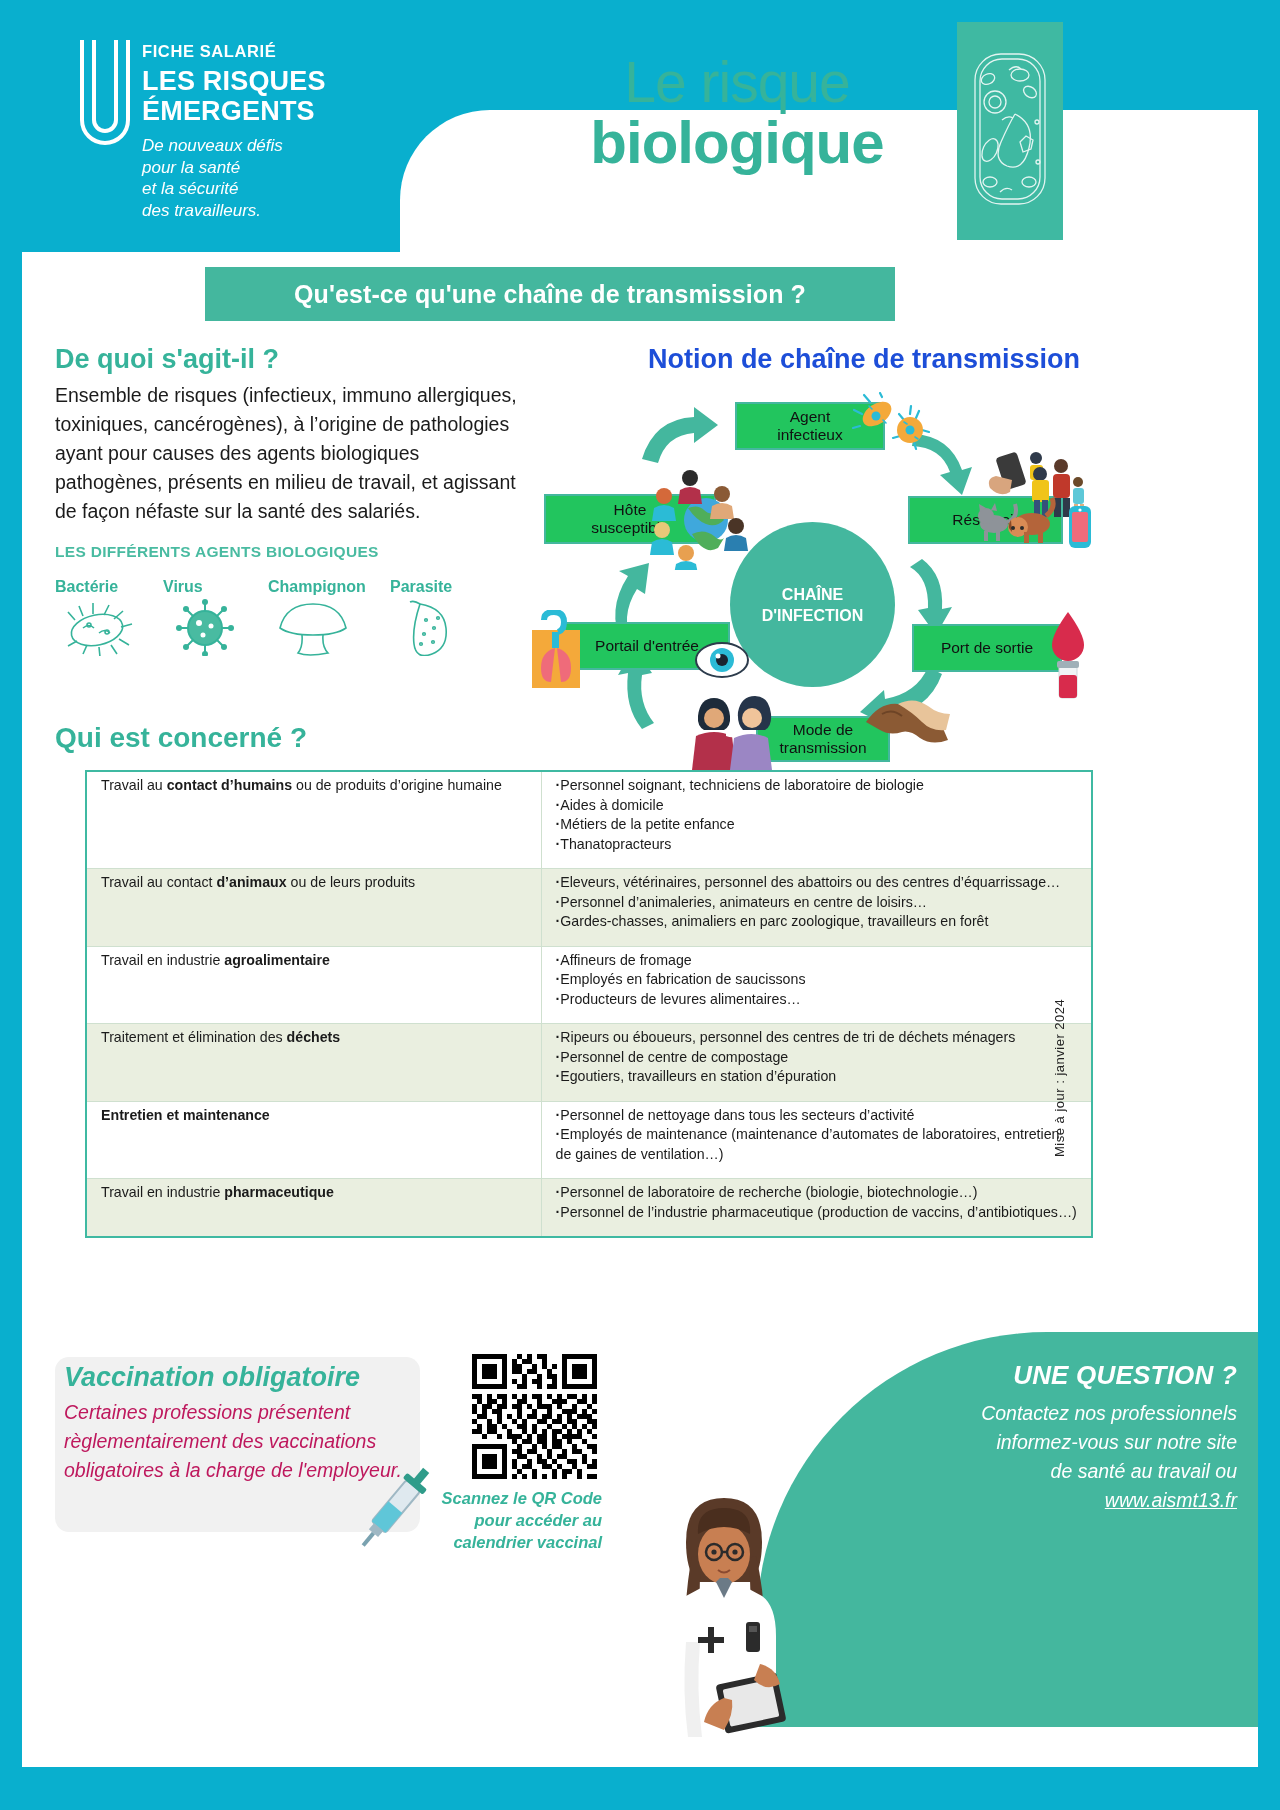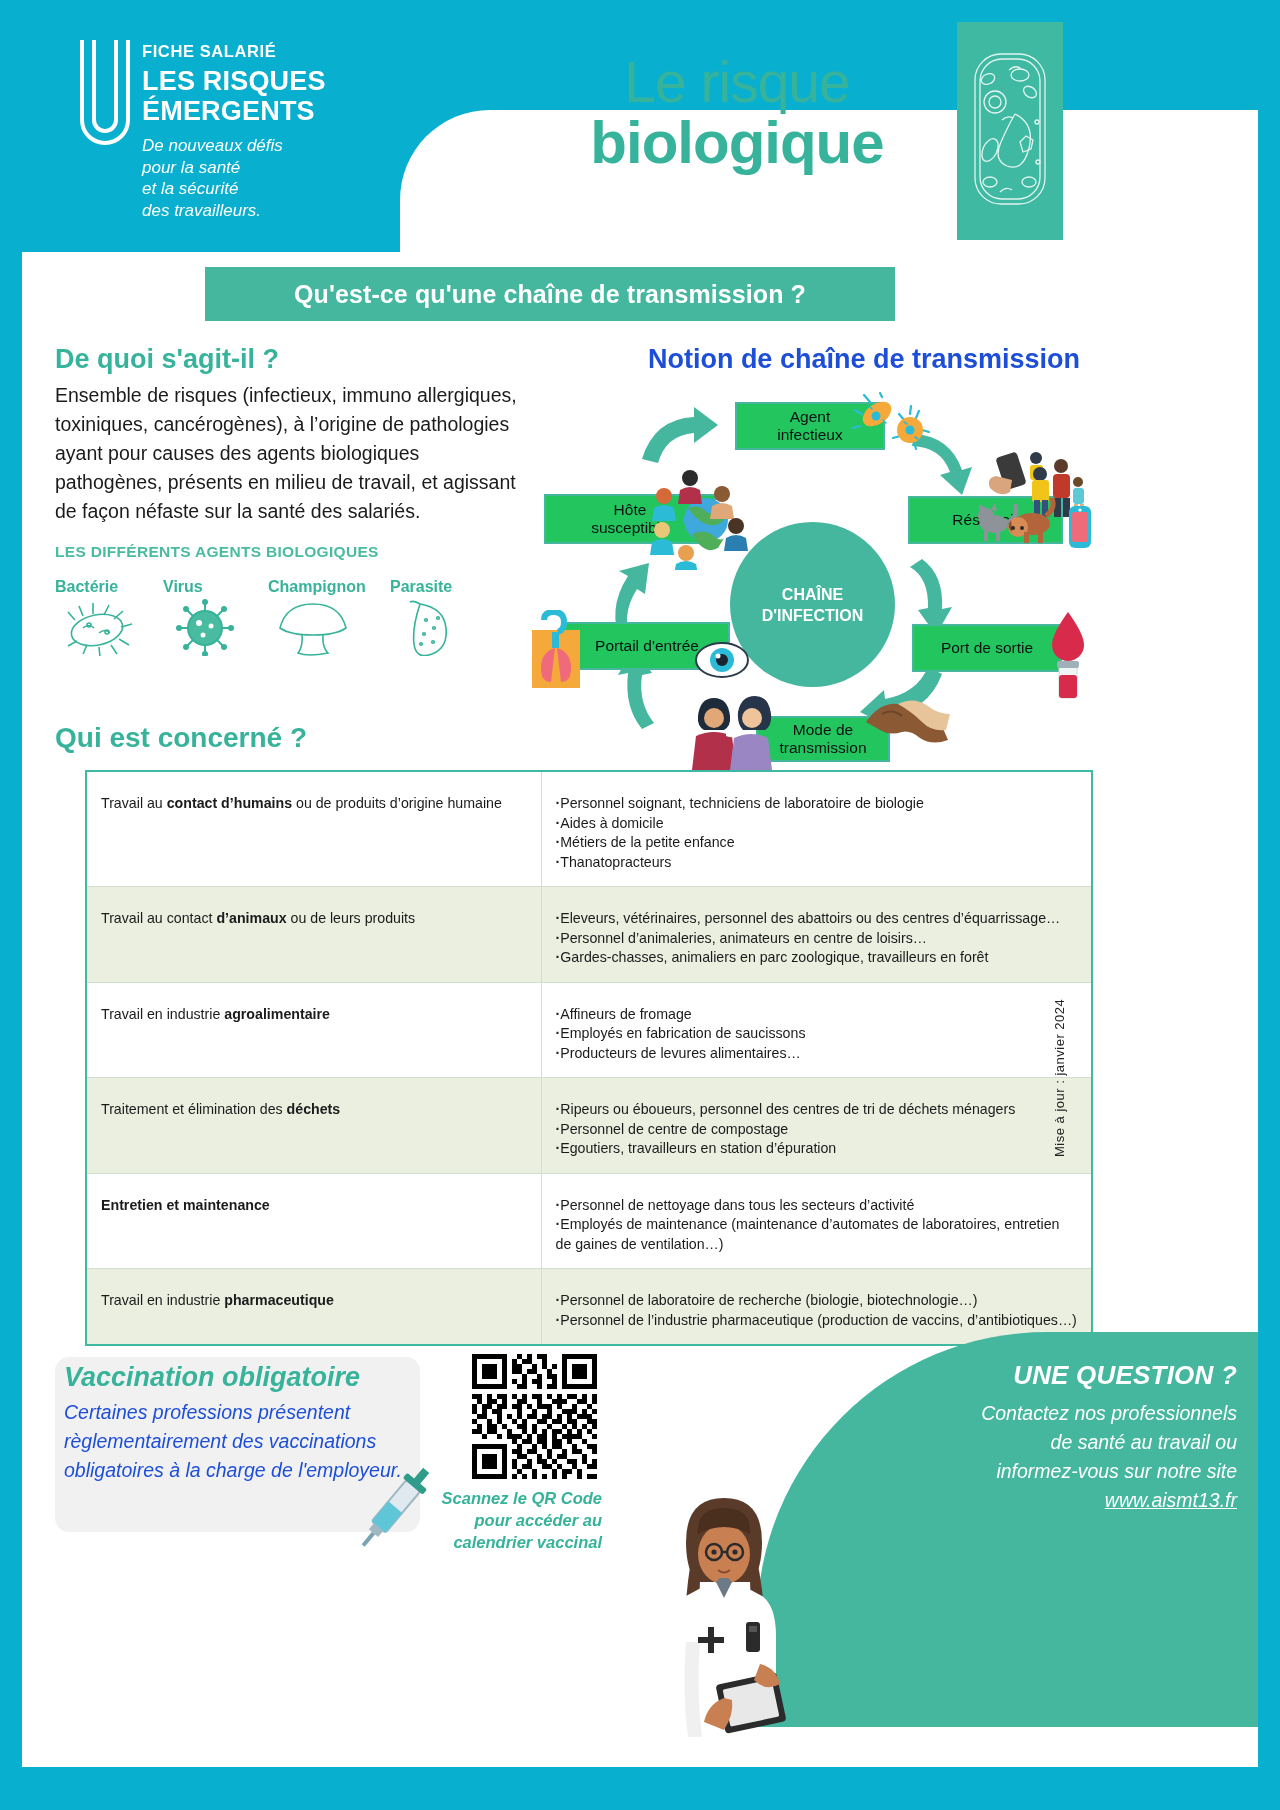--- a/index.html
+++ b/index.html
@@ -101,21 +101,21 @@
   #qec { position:absolute; left:33px; top:700px; }
   #qec .sec-h { font-size:28px; }
 
   
   #tbl {
     position:absolute; left:63px; top:748px; width:1008px;
     border:2.5px solid #3FB9A2; border-collapse:collapse;
   }
   #tbl td {
     border:1px solid #cfe0cf; vertical-align:top;
-    padding:22px 14px 14px 14px;
+    padding:4px 14px 14px 14px;
     font-size:14.2px; line-height:19.5px; color:#1b1b1b;
   }
   #tbl td.c1 { width:455px; }
   #tbl tr.alt td { background:#eaefe0; }
   #tbl tr.plain td { background:#ffffff; }
   #tbl ul { list-style:none; }
   #tbl li::before { content:"\00B7 "; font-weight:bold; }
 
   
   #side-date {
@@ -125,21 +125,21 @@
   }
 
   
   #footer { position:absolute; left:0; top:1310px; width:1236px; height:435px;font-style:italic;}
   #vacc-card {
     position:absolute; left:33px; top:25px; width:365px; height:175px;
     background:#f1f1f1; border-radius:14px;
   }
   #vacc-txt { position:absolute; left:42px; top:30px; width:360px;}
   #vacc-h { color:#36B39A; font-weight:bold; font-size:27px; margin-bottom:5px;}
-  #vacc-p { color:#1d4ed8; font-size:19.5px; line-height:29px;}
+  #vacc-p { color:#be185d; font-size:19.5px; line-height:29px;}
   #syringe { position:absolute; left:330px; top:135px; width:105px; height:100px;}
   #qr { position:absolute; left:450px; top:22px; width:125px; height:125px; }
   #qr-cap {
     position:absolute; left:395px; top:155px; width:185px; text-align:right;
     color:#36B39A; font-weight:bold; font-size:16.5px; line-height:22px;
   }
   #green-blob {
     position:absolute; left:735px; top:0px; width:501px; height:395px;
     background:#44B79E; border-top-left-radius:290px;
   }
@@ -755,22 +755,22 @@
         <rect x="92" y="202" width="50" height="38" rx="2" fill="#e8e8e8" transform="rotate(-12 117 221)"></rect>
         <path d="M126 182 q16 4 20 20 q-14 8 -26 -4 z" fill="#c87f52"></path>
         <path d="M90 216 q-16 6 -20 24 l20 8 q10 -16 8 -30 z" fill="#c87f52"></path>
       </g>
     </svg>
 
     <div id="q-block">
       <div id="q-h">UNE QUESTION ?</div>
       <div id="q-p">
         <div>Contactez nos professionnels</div>
+        <div>informez-vous sur notre site</div>
         <div>de santé au travail ou</div>
-        <div>informez-vous sur notre site</div>
         <div id="q-url">www.aismt13.fr</div>
       </div>
     </div>
 
   </div>
 
 </div>
 </div>
 
 </body></html>

